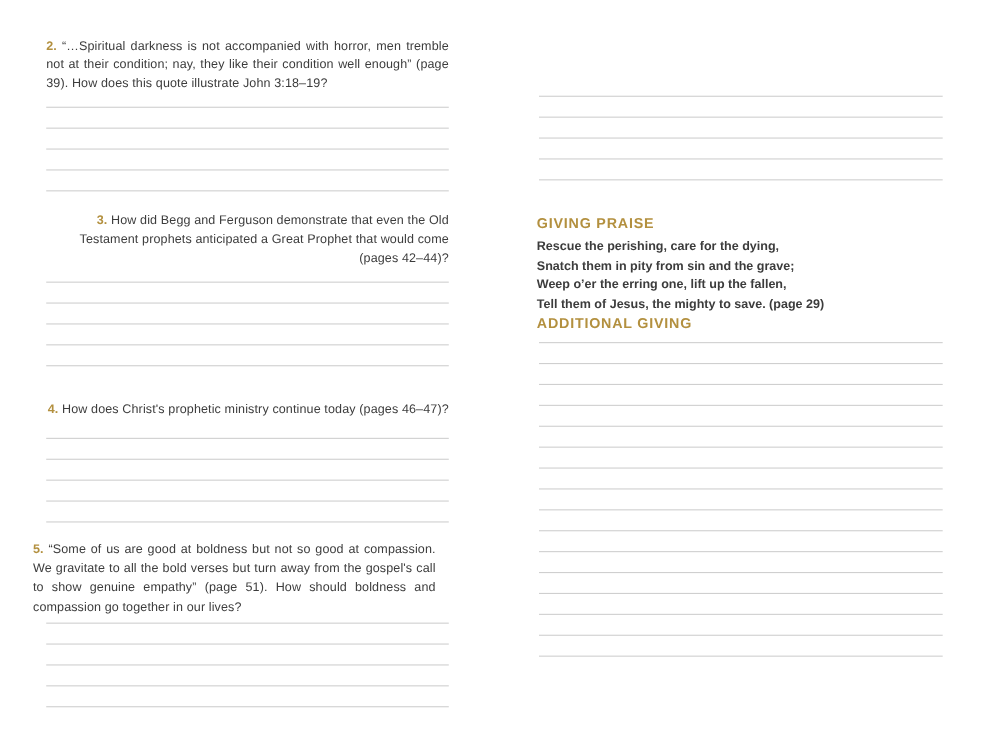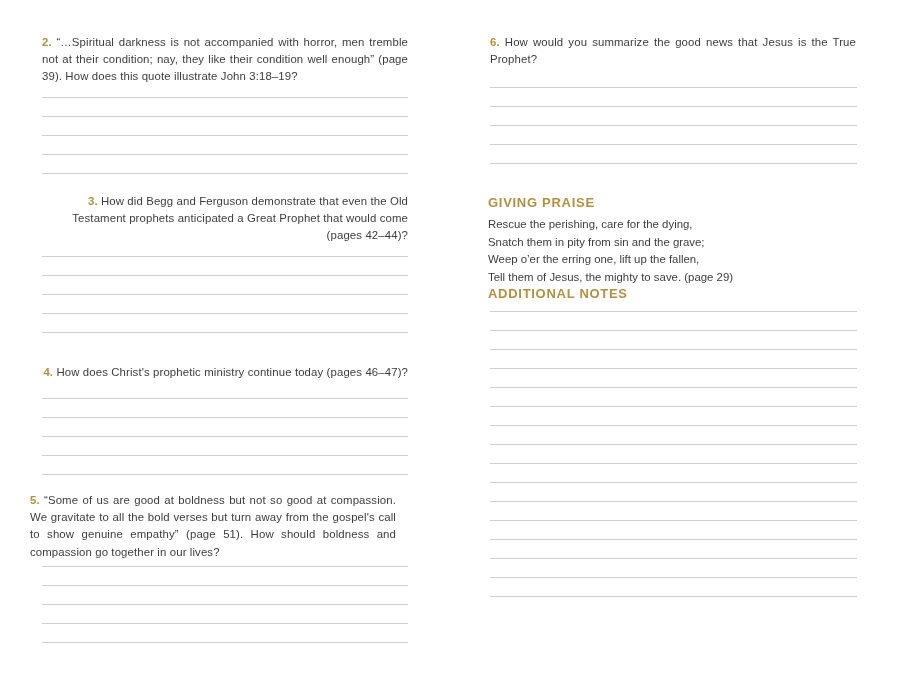--- a/index.html
+++ b/index.html
@@ -65,21 +65,21 @@
   #q3        { position: absolute; left: 40px;  top: 191px; width: 370px; }
   #q3-rules  { position: absolute; left: 42px;  top: 256px; width: 366px; }
   #q4        { position: absolute; left: 40px;  top: 362px; width: 370px; }
   #q4-rules  { position: absolute; left: 42px;  top: 398px; width: 366px; }
   #q5        { position: absolute; left: 28px;  top: 490px; width: 370px; }
   #q5-rules  { position: absolute; left: 42px;  top: 566px; width: 366px; }
 
   #q6        { position: absolute; left: 488px; top: 32px;  width: 370px; }
   #q6-rules  { position: absolute; left: 490px; top: 87px;  width: 367px; }
   #praise-h  { position: absolute; left: 488px; top: 195px; width: 370px; }
-  #praise-b  { position: absolute; left: 488px; top: 216px; width: 370px; }
+  #praise-b  { position: absolute; left: 488px; top: 216px; width: 370px; font-weight: bold; }
   #notes-h   { position: absolute; left: 488px; top: 286px; width: 370px; }
   #notes-rules { position: absolute; left: 490px; top: 311px; width: 367px; }
 </style>
 </head>
 <body>
 
 <div class="page">
 
   <div id="q2" class="qblock">
     <p class="qtext"><span class="qnum">2.</span> <span>“…Spiritual darkness is not accompanied with horror, men tremble not at their condition; nay, they like their condition well enough” (page 39). How does this quote illustrate John 3:18–19?</span></p>
@@ -118,44 +118,41 @@
     <p class="qtext"><span class="qnum">5.</span> <span>“Some of us are good at boldness but not so good at compassion. We gravitate to all the bold verses but turn away from the gospel's call to show genuine empathy” (page 51). How should boldness and compassion go together in our lives?</span></p>
   </div>
   <div id="q5-rules">
       <div class="rule"></div>
       <div class="rule"></div>
       <div class="rule"></div>
       <div class="rule"></div>
       <div class="rule"></div>
     </div>
 
-  <div id="q6" class="qblock">
-    <p class="qtext"><span class="qnum">6.</span> <span>How would you summarize the good news that Jesus is the True Prophet?</span></p>
-  </div>
   <div id="q6-rules">
       <div class="rule"></div>
       <div class="rule"></div>
       <div class="rule"></div>
       <div class="rule"></div>
       <div class="rule"></div>
     </div>
 
   <div id="praise-h">
     <p class="section-head">GIVING PRAISE</p>
   </div>
 
   <div id="praise-b" class="hymn">
     <div>Rescue the perishing, care for the dying,</div>
     <div>Snatch them in pity from sin and the grave;</div>
     <div>Weep o’er the erring one, lift up the fallen,</div>
     <div>Tell them of Jesus, the mighty to save. (page 29)</div>
   </div>
 
   <div id="notes-h">
-    <p class="section-head">ADDITIONAL NOTES</p>
+    <p class="section-head">ADDITIONAL GIVING</p>
   </div>
   <div id="notes-rules">
       <div class="rule"></div>
       <div class="rule"></div>
       <div class="rule"></div>
       <div class="rule"></div>
       <div class="rule"></div>
       <div class="rule"></div>
       <div class="rule"></div>
       <div class="rule"></div>

